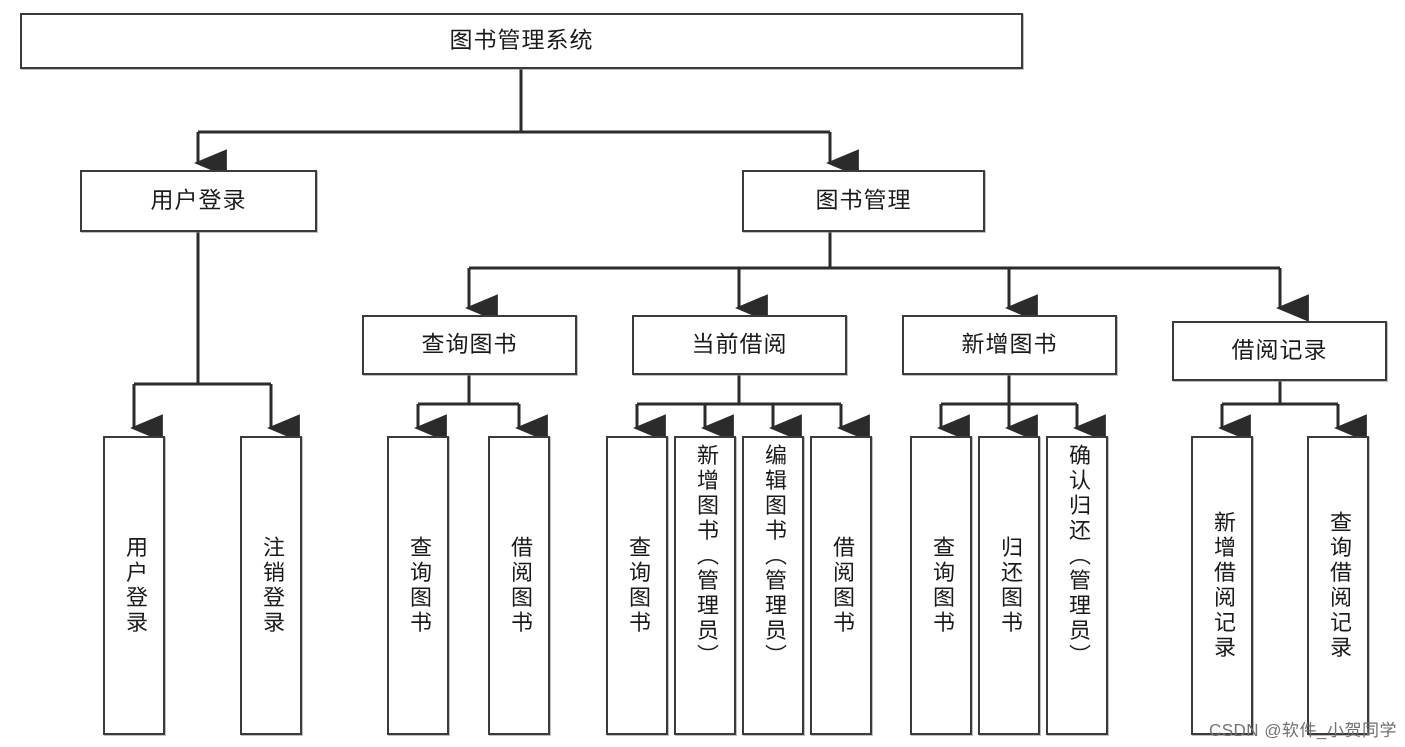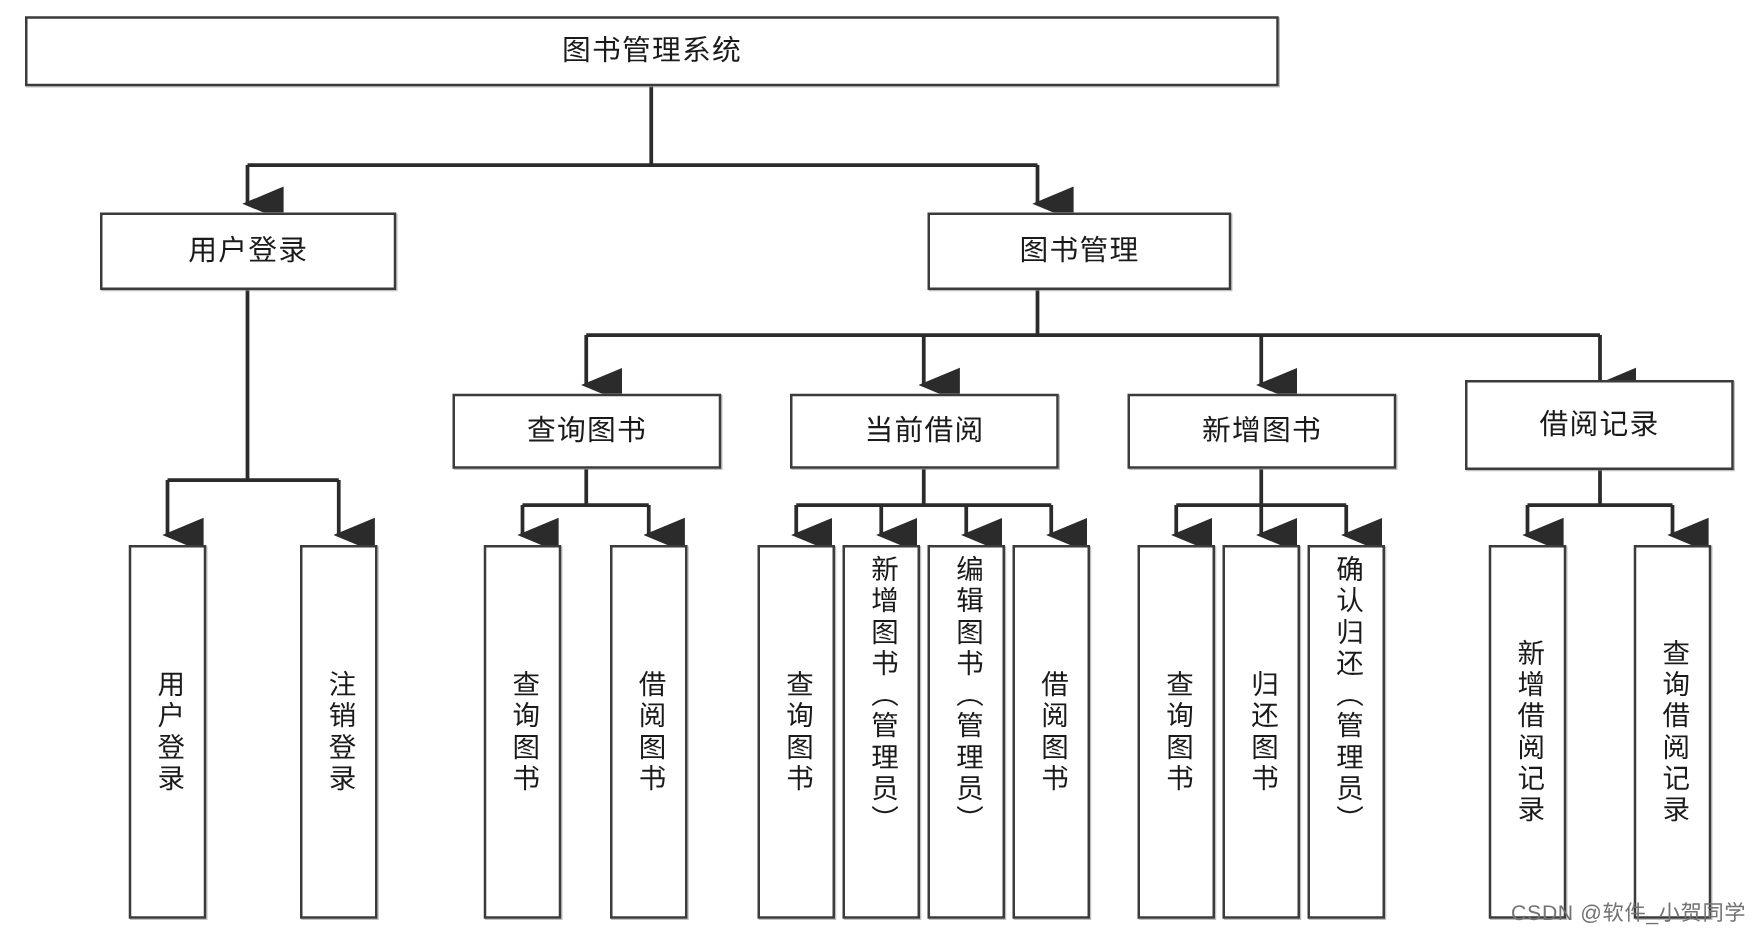--- a/index.html
+++ b/index.html
@@ -156,21 +156,21 @@
   </div>
 
   <div class="node h" style="left:632px; top:315px; width:215px; height:60px;">
     <span class="label">当前借阅</span>
   </div>
 
   <div class="node h" style="left:902px; top:315px; width:215px; height:60px;">
     <span class="label">新增图书</span>
   </div>
 
-  <div class="node h" style="left:1172px; top:304px; width:215px; height:72px;">
+  <div class="node h" style="left:1172px; top:321px; width:215px; height:60px;">
     <span class="label">借阅记录</span>
   </div>
 
   <div class="node v center" style="left:103px; top:436px; width:62px; height:299px;">
     <span class="label">用户登录</span>
   </div>
 
   <div class="node v center" style="left:240px; top:436px; width:62px; height:299px;">
     <span class="label">注销登录</span>
   </div>

